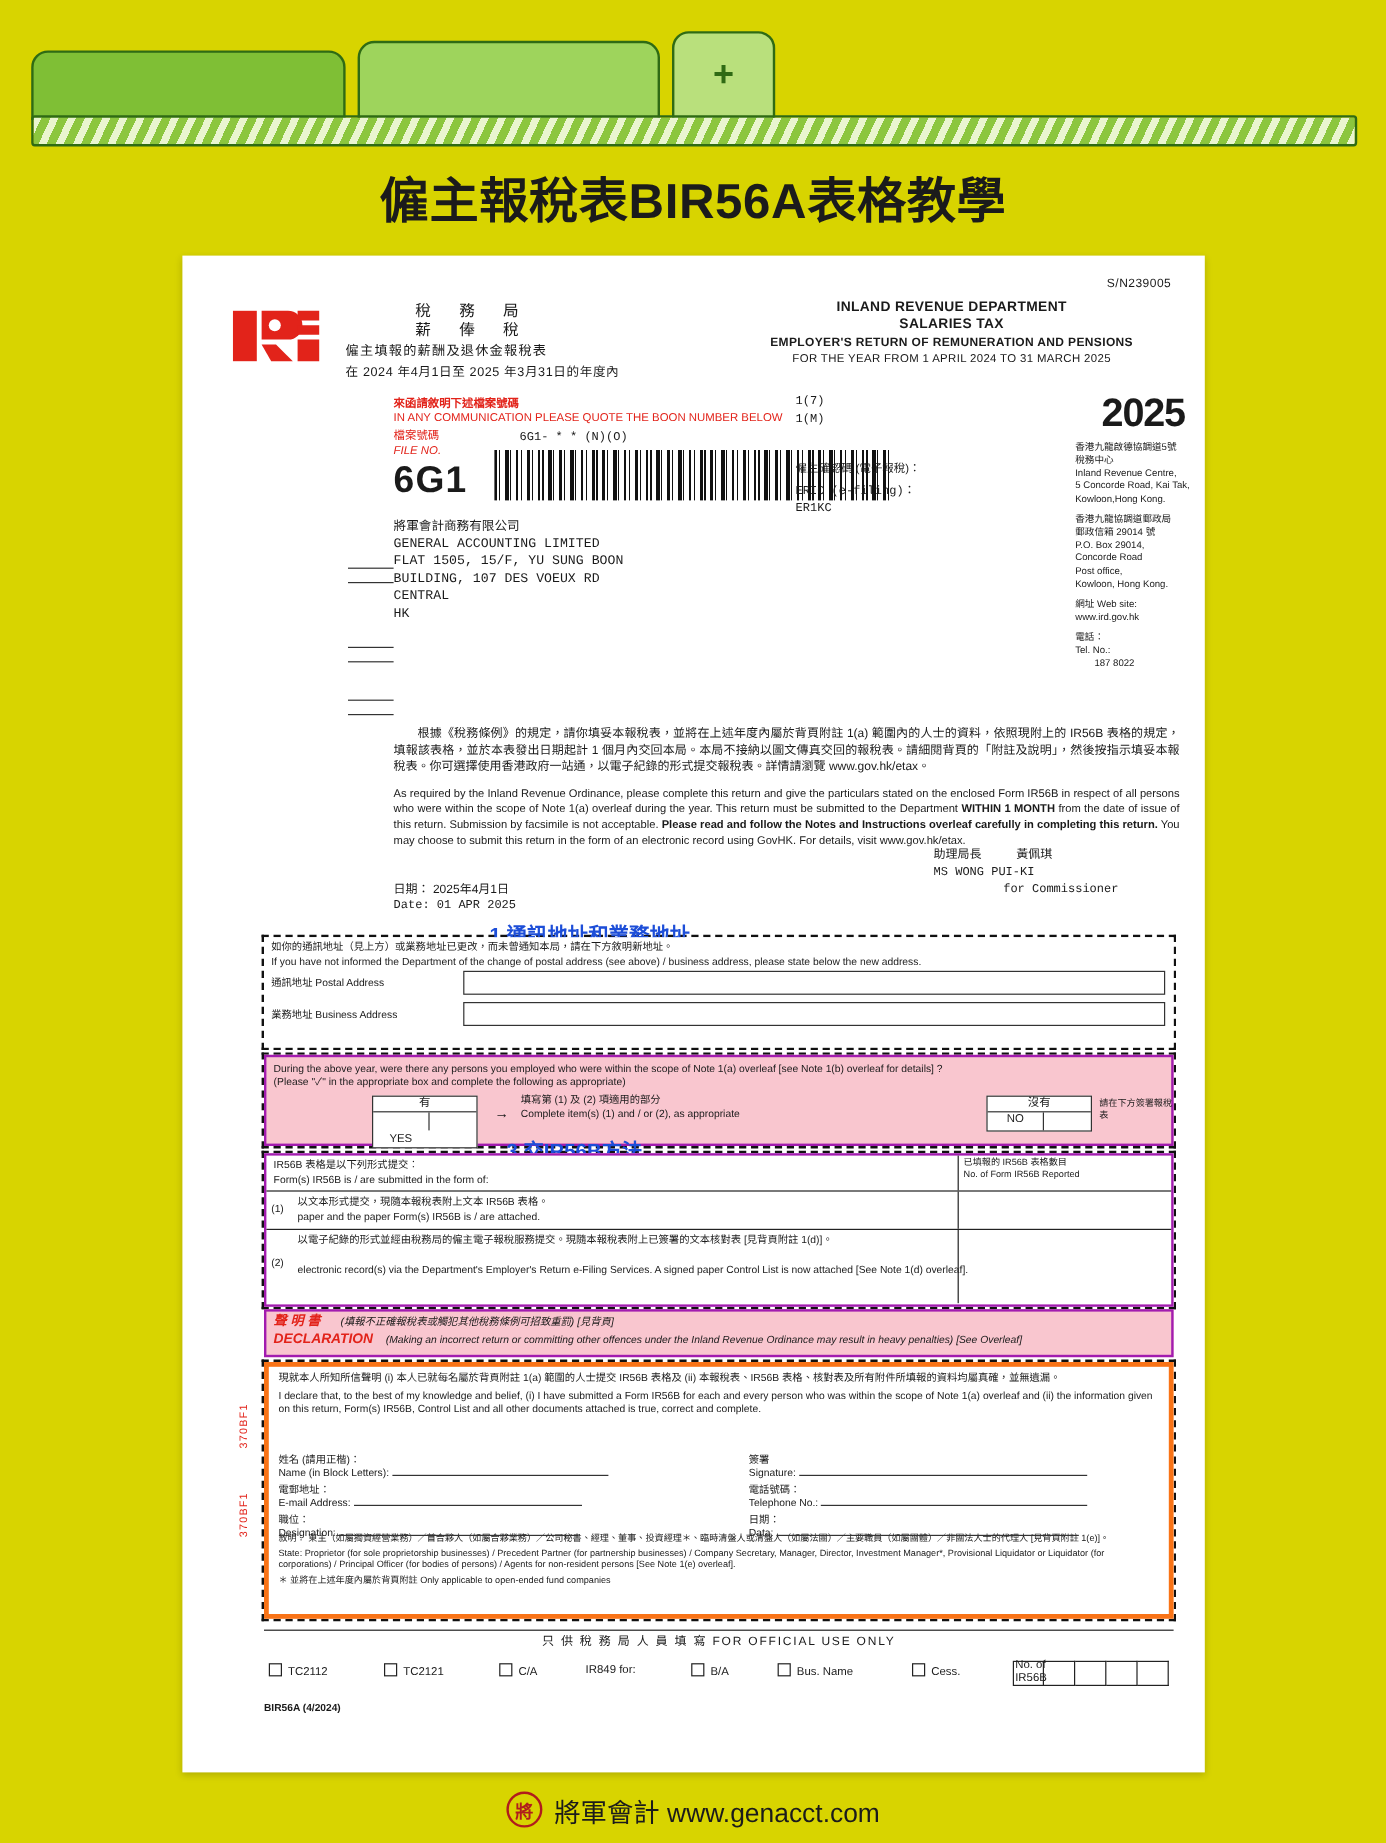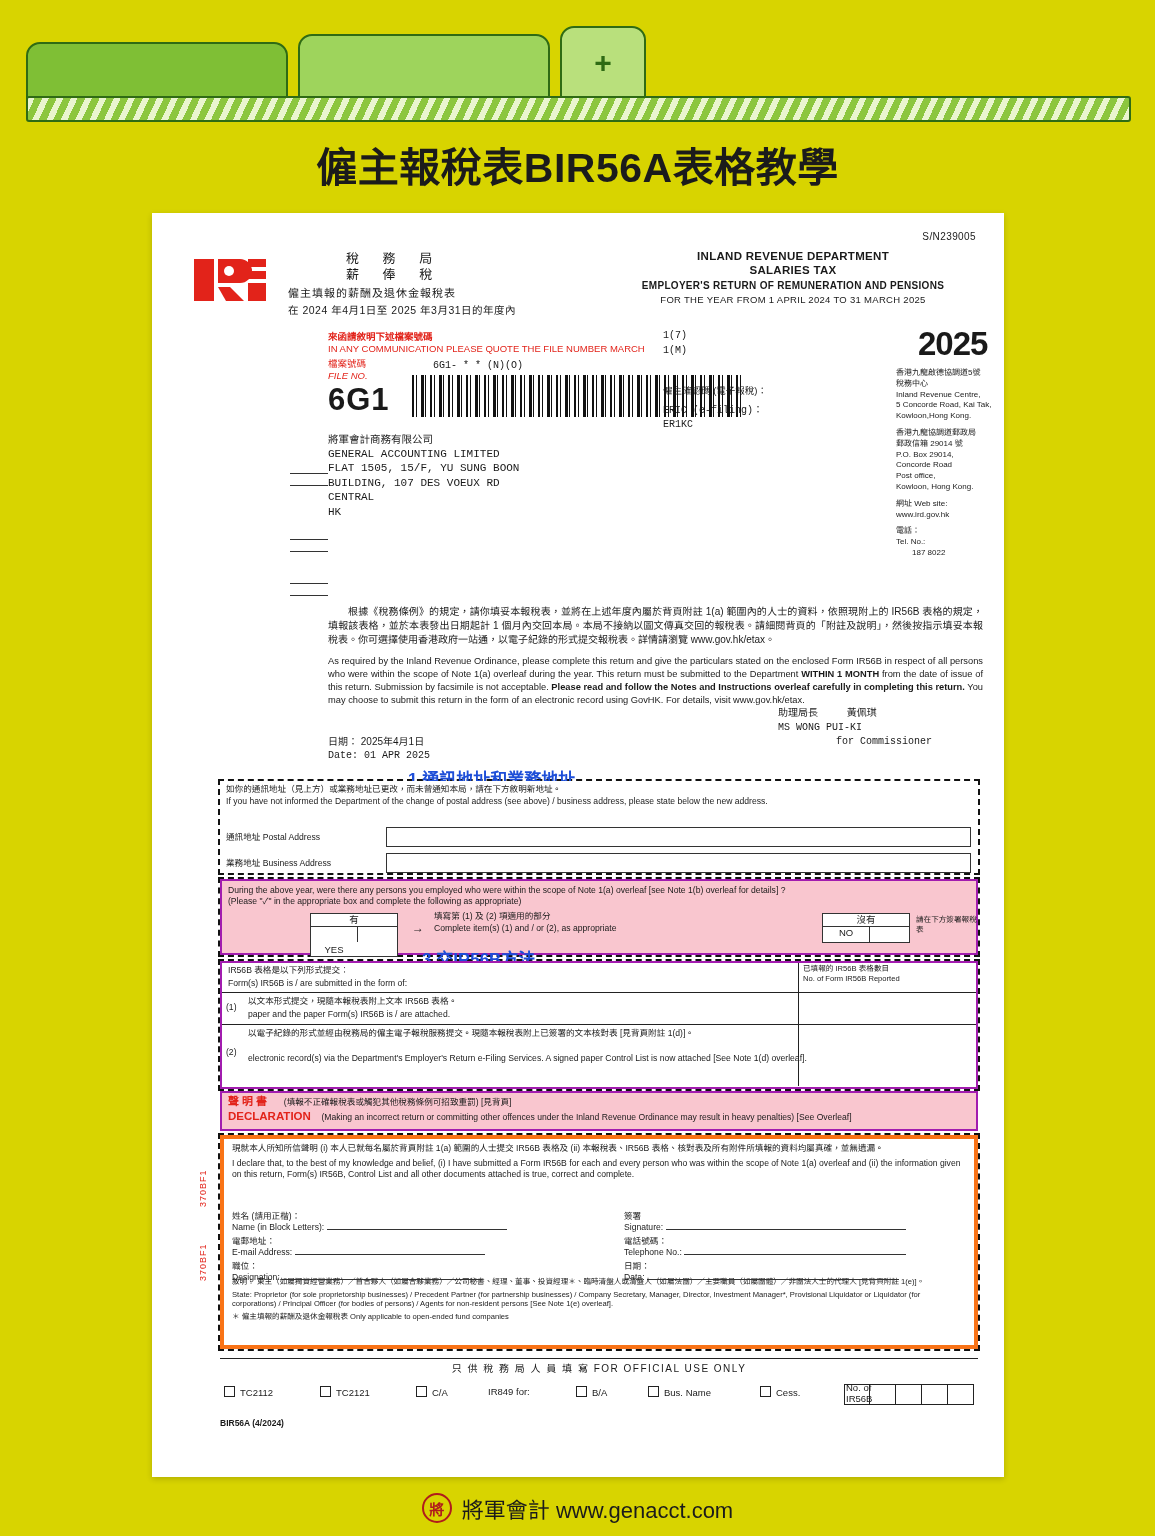--- a/index.html
+++ b/index.html
@@ -238,21 +238,21 @@
 
     <div class="en-head">
       <div class="e1">INLAND REVENUE DEPARTMENT</div>
       <div class="e2">SALARIES TAX</div>
       <div class="e3">EMPLOYER'S RETURN OF REMUNERATION AND PENSIONS</div>
       <div class="e4">FOR THE YEAR FROM 1 APRIL   2024   TO 31 MARCH   2025</div>
     </div>
 
     <div class="quote">
       <div class="q1">來函請敘明下述檔案號碼</div>
-      <div class="q2">IN ANY COMMUNICATION PLEASE QUOTE THE FILE NUMBER MARCH</div>
+      <div class="q2">IN ANY COMMUNICATION PLEASE QUOTE THE BOON NUMBER BELOW</div>
       <div class="q3">檔案號碼</div>
       <div class="q4">FILE NO.</div>
     </div>
     <div class="fileno">6G1-  *      * (N)(O)</div>
     <div class="bigfile">6G1</div>
     <div class="barcode"></div>
 
     <div class="dashes" style="top:250px;"></div>
     <div class="dashes" style="top:262px;"></div>
     <div class="dashes" style="top:316px;"></div>
@@ -318,21 +318,21 @@
       <div>日期： 2025年4月1日</div>
       <div class="d2">Date:  01 APR 2025</div>
     </div>
 
     <div class="dash" style="left:40px; top:556px; width:762px; height:96px;"></div>
     <div class="sec-label" style="left:230px; top:546px;">1.通訊地址和業務地址</div>
 
     <div class="blk white" style="top:558px; height:92px; border:none;">
       <div class="sm" style="padding:3px 6px 0 6px;">如你的通訊地址（見上方）或業務地址已更改，而未曾通知本局，請在下方敘明新地址。</div>
       <div class="sm" style="padding:1px 6px 0 6px;">If you have not informed the Department of the change of postal address (see above) / business address, please state below the new address.</div>
-      <div style="position:relative; height:24px; margin-top:20px;">
+      <div style="position:relative; height:24px; margin-top:2px;">
         <span class="sm" style="position:absolute; left:6px; top:5px;">通訊地址 Postal Address</span>
         <span class="inputline" style="left:166px; top:0; width:585px; height:20px;"></span>
       </div>
       <div style="position:relative; height:24px; margin-top:2px;">
         <span class="sm" style="position:absolute; left:6px; top:5px;">業務地址 Business Address</span>
         <span class="inputline" style="left:166px; top:0; width:585px; height:20px;"></span>
       </div>
     </div>
 
     <div class="dash" style="left:40px; top:654px; width:762px; height:80px;"></div>
@@ -384,21 +384,21 @@
         <span style="position:absolute; right:0; top:0; width:178px; height:31px; border-left:1px solid #222;"></span>
       </div>
       <div style="position:relative; height:62px;">
         <span class="sm" style="position:absolute; left:4px; top:22px;">(2)</span>
         <span class="sm" style="position:absolute; left:26px; top:3px; width:600px;">以電子紀錄的形式並經由稅務局的僱主電子報稅服務提交。現隨本報稅表附上已簽署的文本核對表 [見背頁附註 1(d)]。</span>
         <span class="sm" style="position:absolute; left:26px; top:28px; width:600px;">electronic record(s) via the Department's Employer's Return e-Filing Services.  A signed paper Control List is now attached [See Note 1(d) overleaf].</span>
         <span style="position:absolute; right:0; top:0; width:178px; height:61px; border-left:1px solid #222;"></span>
       </div>
     </div>
 
-    <div class="blk pink" style="top:868px; height:40px;">
+    <div class="blk pink" style="top:868px; height:40px;font-style:italic;">
       <div style="position:relative; padding:2px 6px;">
         <span class="decl-title" style="font-size:11px;">聲 明 書</span>
         <span class="sm" style="margin-left:14px;">(填報不正確報稅表或觸犯其他稅務條例可招致重罰) [見背頁]</span>
         <div>
           <span class="decl-title" style="font-size:11.5px;">DECLARATION</span>
           <span class="sm" style="margin-left:8px;">(Making an incorrect return or committing other offences under the Inland Revenue Ordinance may result in heavy penalties) [See Overleaf]</span>
         </div>
       </div>
     </div>
 
@@ -443,21 +443,21 @@
           <div class="sm" style="margin-top:3px;">職位：</div>
           <div class="sm">
             <span>Designation:</span>
             <span style="display:inline-block; border-bottom:1px solid #333; width:200px;"></span>
           </div>
         </div>
       </div>
 
       <div class="xs" style="padding:4px 8px 0 8px;">敘明： 東主（如屬獨資經營業務）／首合夥人（如屬合夥業務）／公司秘書、經理、董事、投資經理＊、臨時清盤人或清盤人（如屬法團）／主要職員（如屬團體）／非團法人士的代理人 [見背頁附註 1(e)]。</div>
       <div class="xs" style="padding:4px 8px 0 8px;">State: Proprietor (for sole proprietorship businesses) / Precedent Partner (for partnership businesses) / Company Secretary, Manager, Director, Investment Manager*, Provisional Liquidator or Liquidator (for corporations) / Principal Officer (for bodies of persons) / Agents for non-resident persons [See Note 1(e) overleaf].</div>
-      <div class="xs" style="padding:3px 8px 0 8px;">＊ 僱主填報的薪酬及退休金報稅表 Only applicable to open-ended fund companies</div>
+      <div class="xs" style="padding:3px 8px 0 8px;">＊ 並將在上述年度內屬於背頁附註 Only applicable to open-ended fund companies</div>
     </div>
 
     <div class="vert" style="left:20px; top:930px; height:54px;">370BF1</div>
     <div class="vert" style="left:20px; top:1004px; height:54px;">370BF1</div>
 
     <div class="official">
       <div class="off-title">
         <span>只 供 稅 務 局 人 員 填 寫</span>
         <span>FOR OFFICIAL USE ONLY</span>
       </div>

